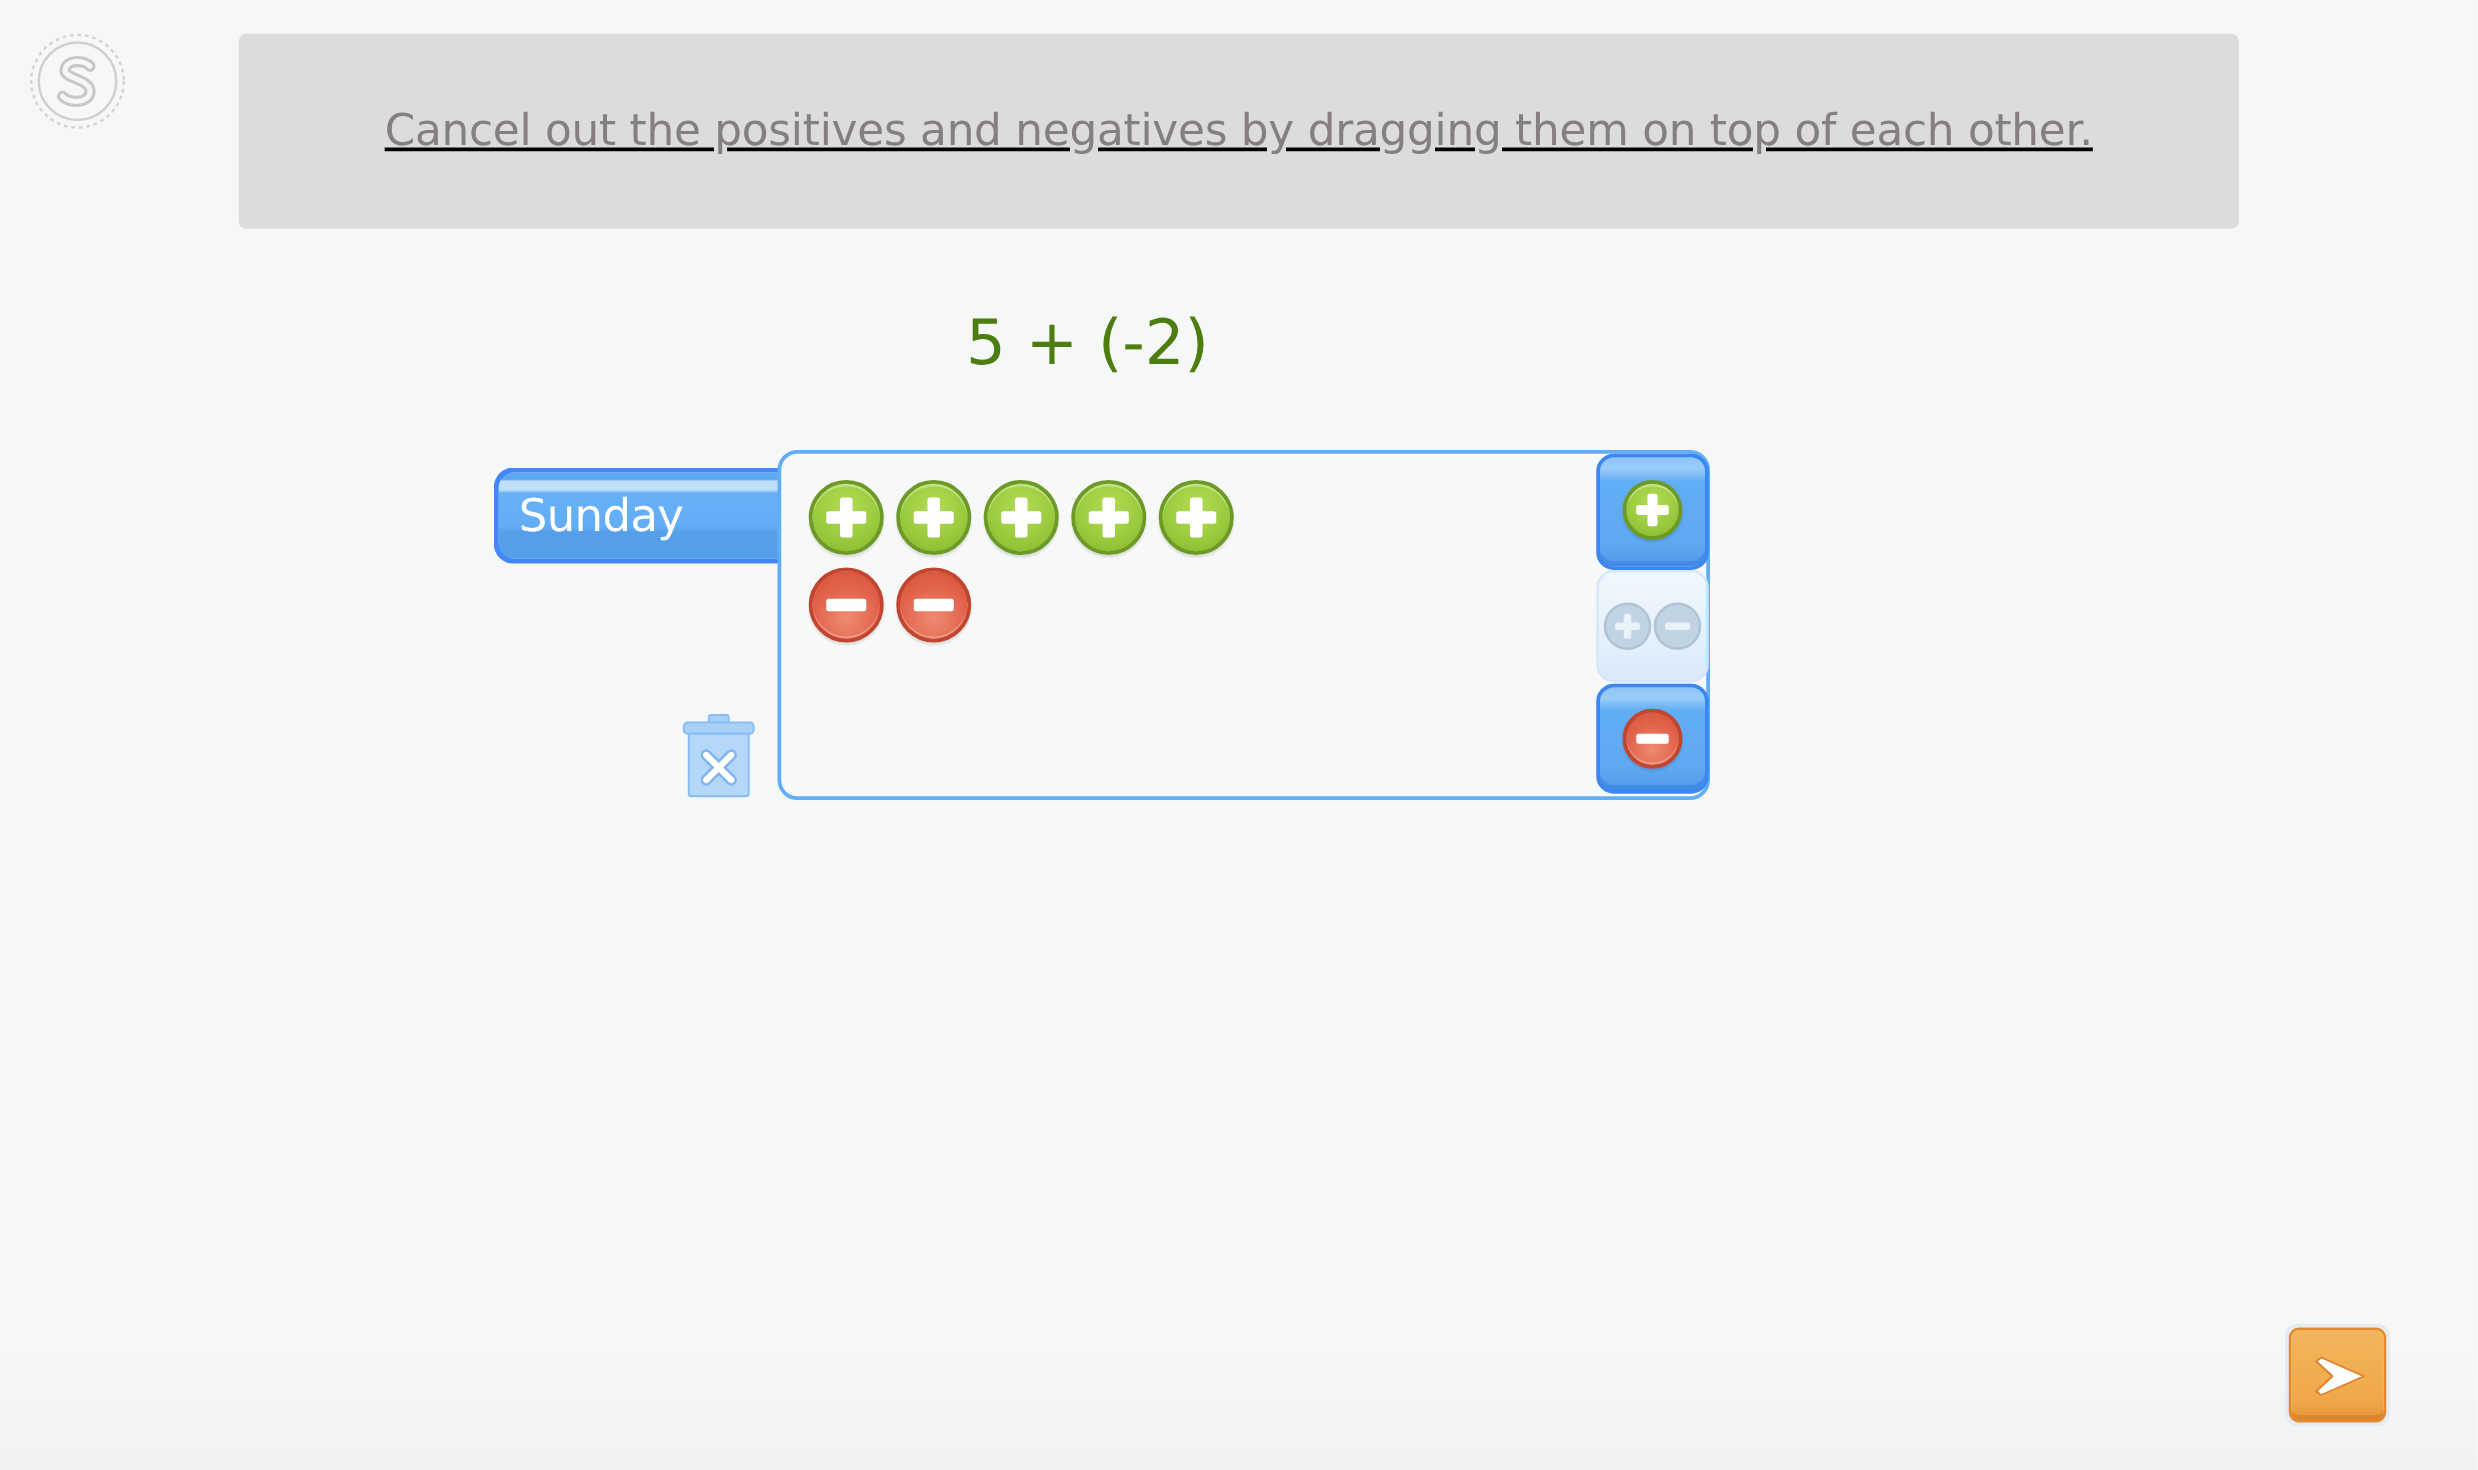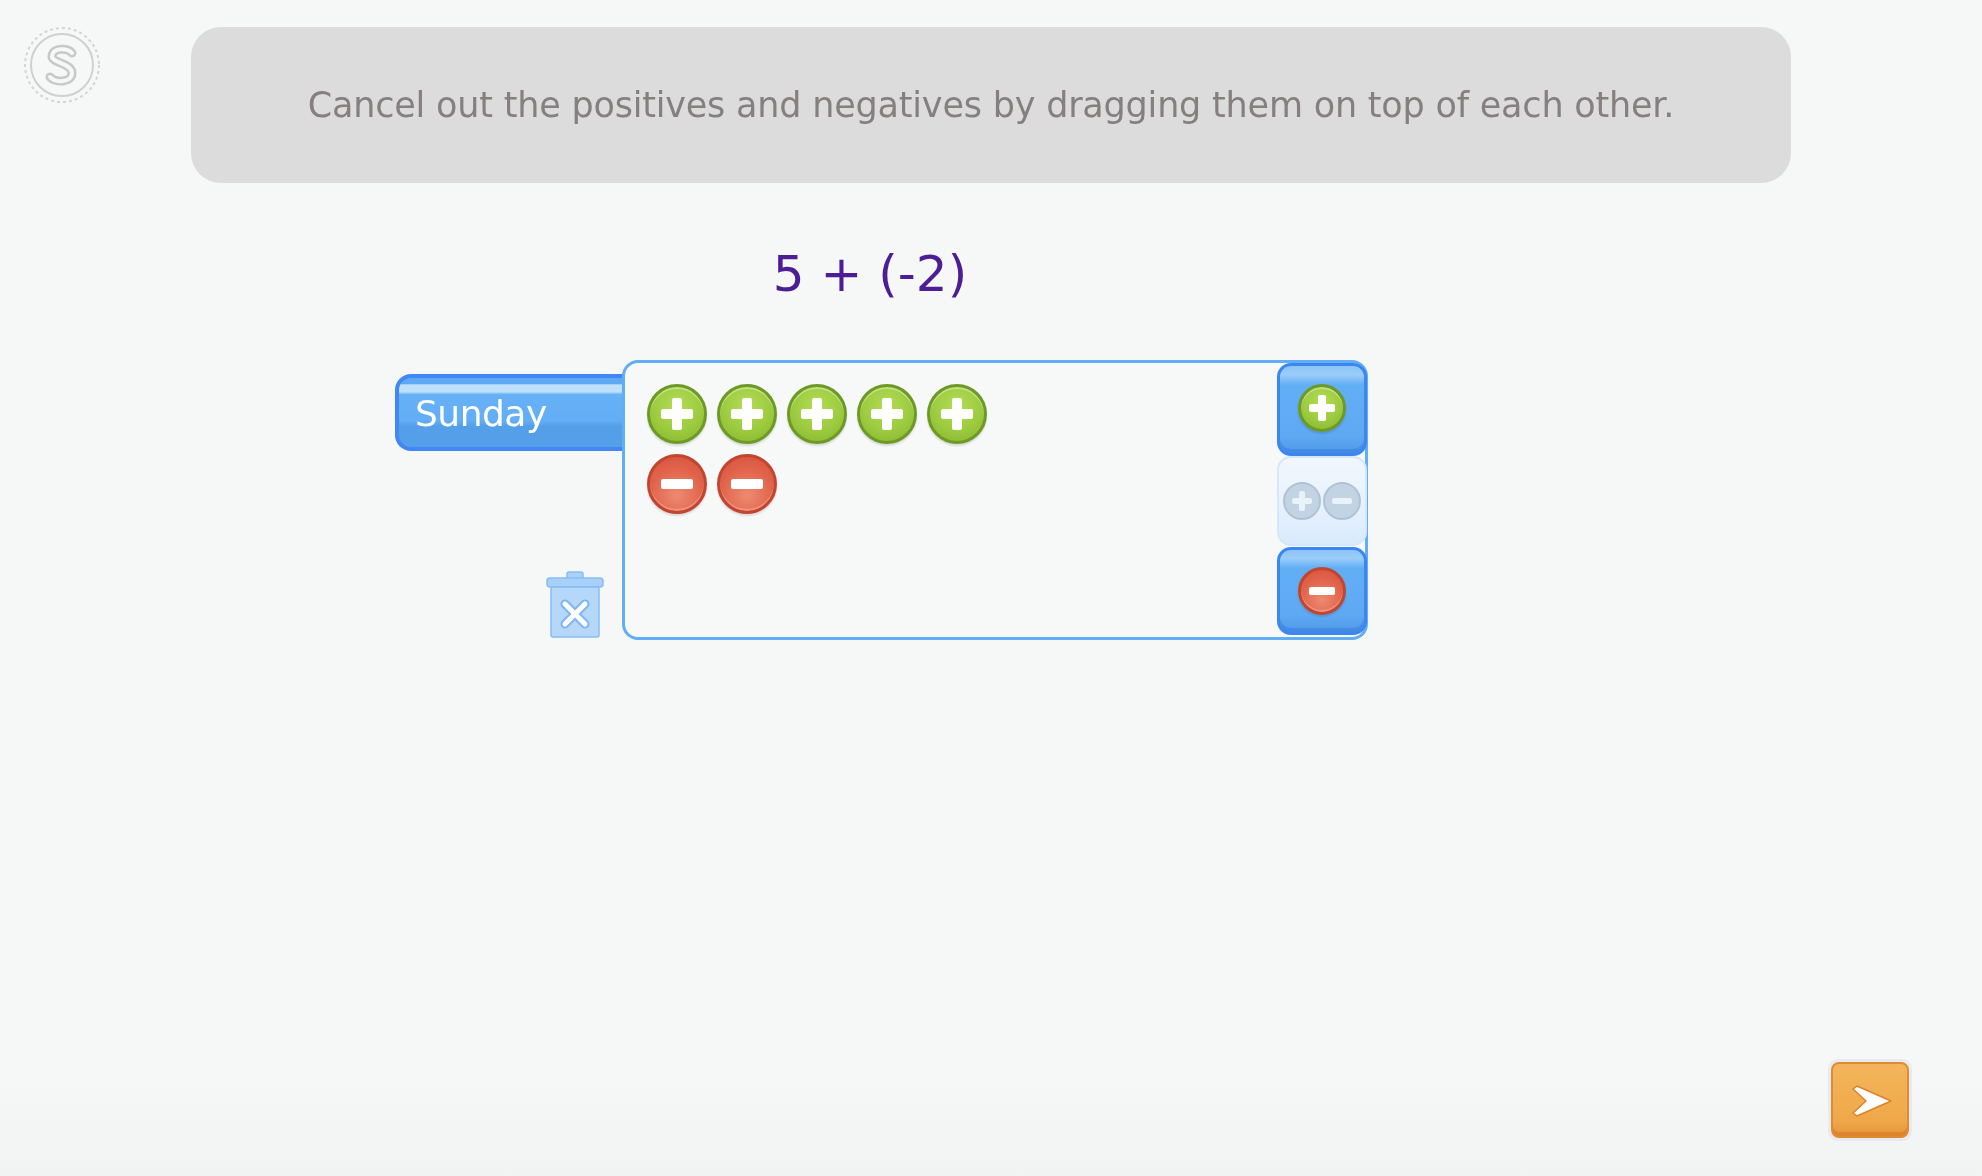--- a/index.html
+++ b/index.html
@@ -25,40 +25,41 @@
   }
 
   
   .banner {
     position: absolute;
     left: 191px;
     top: 27px;
     width: 1600px;
     height: 156px;
     background: #dcdcdc;
-    border-radius: 30px;
+    border-radius: 6px;
     display: flex;
     align-items: center;
     justify-content: center;
+    text-decoration: underline;
   }
   .banner-text {
     color: #857f7f;
     font-size: 35px;
     letter-spacing: -0.2px;
     white-space: nowrap;
   }
 
   
   .equation {
     position: absolute;
     left: 770px;
     top: 244px;
     width: 200px;
     text-align: center;
-    color: #4c1d95;
+    color: #4d7c0f;
     font-size: 50px;
     line-height: 60px;
     white-space: nowrap;
   }
 
   
   .day-tab {
     position: absolute;
     left: 395px;
     top: 374px;

